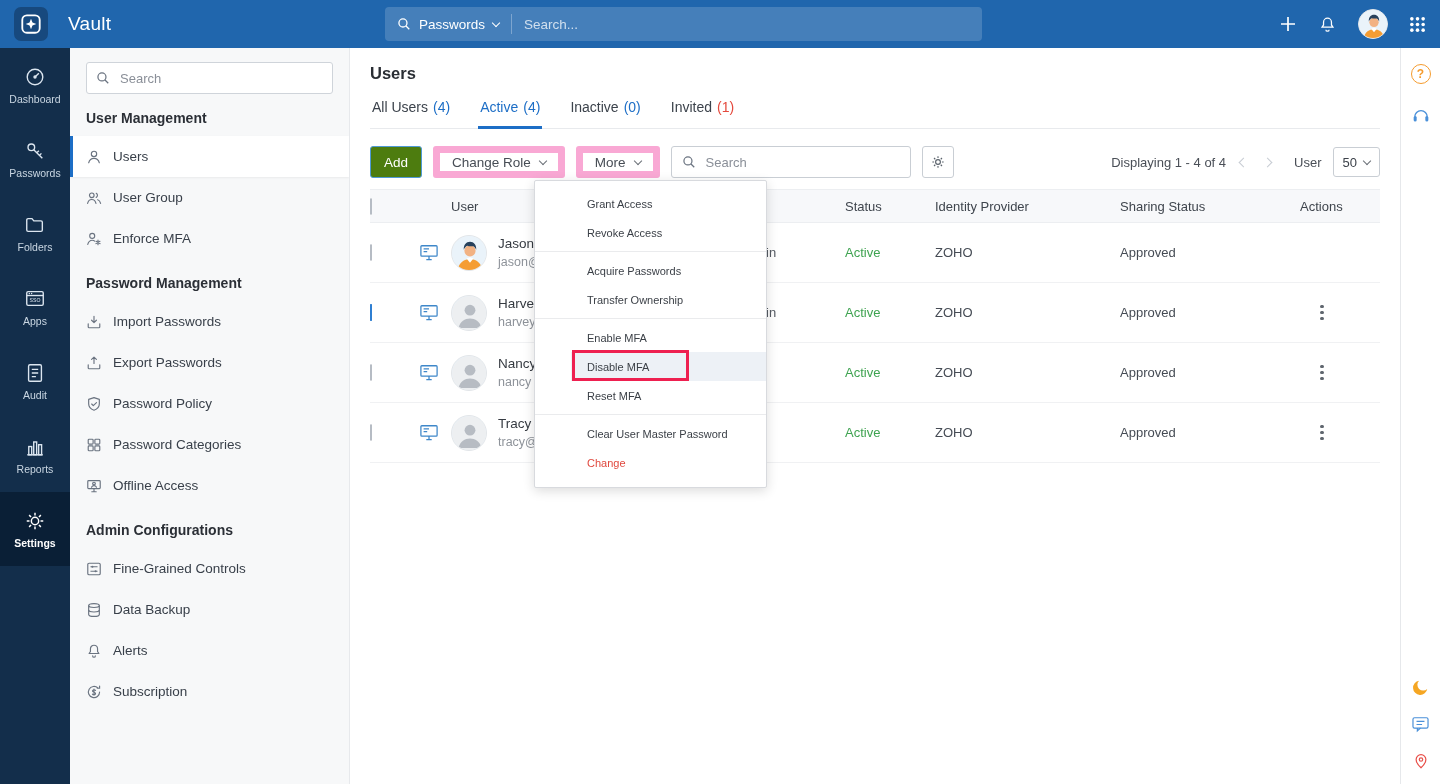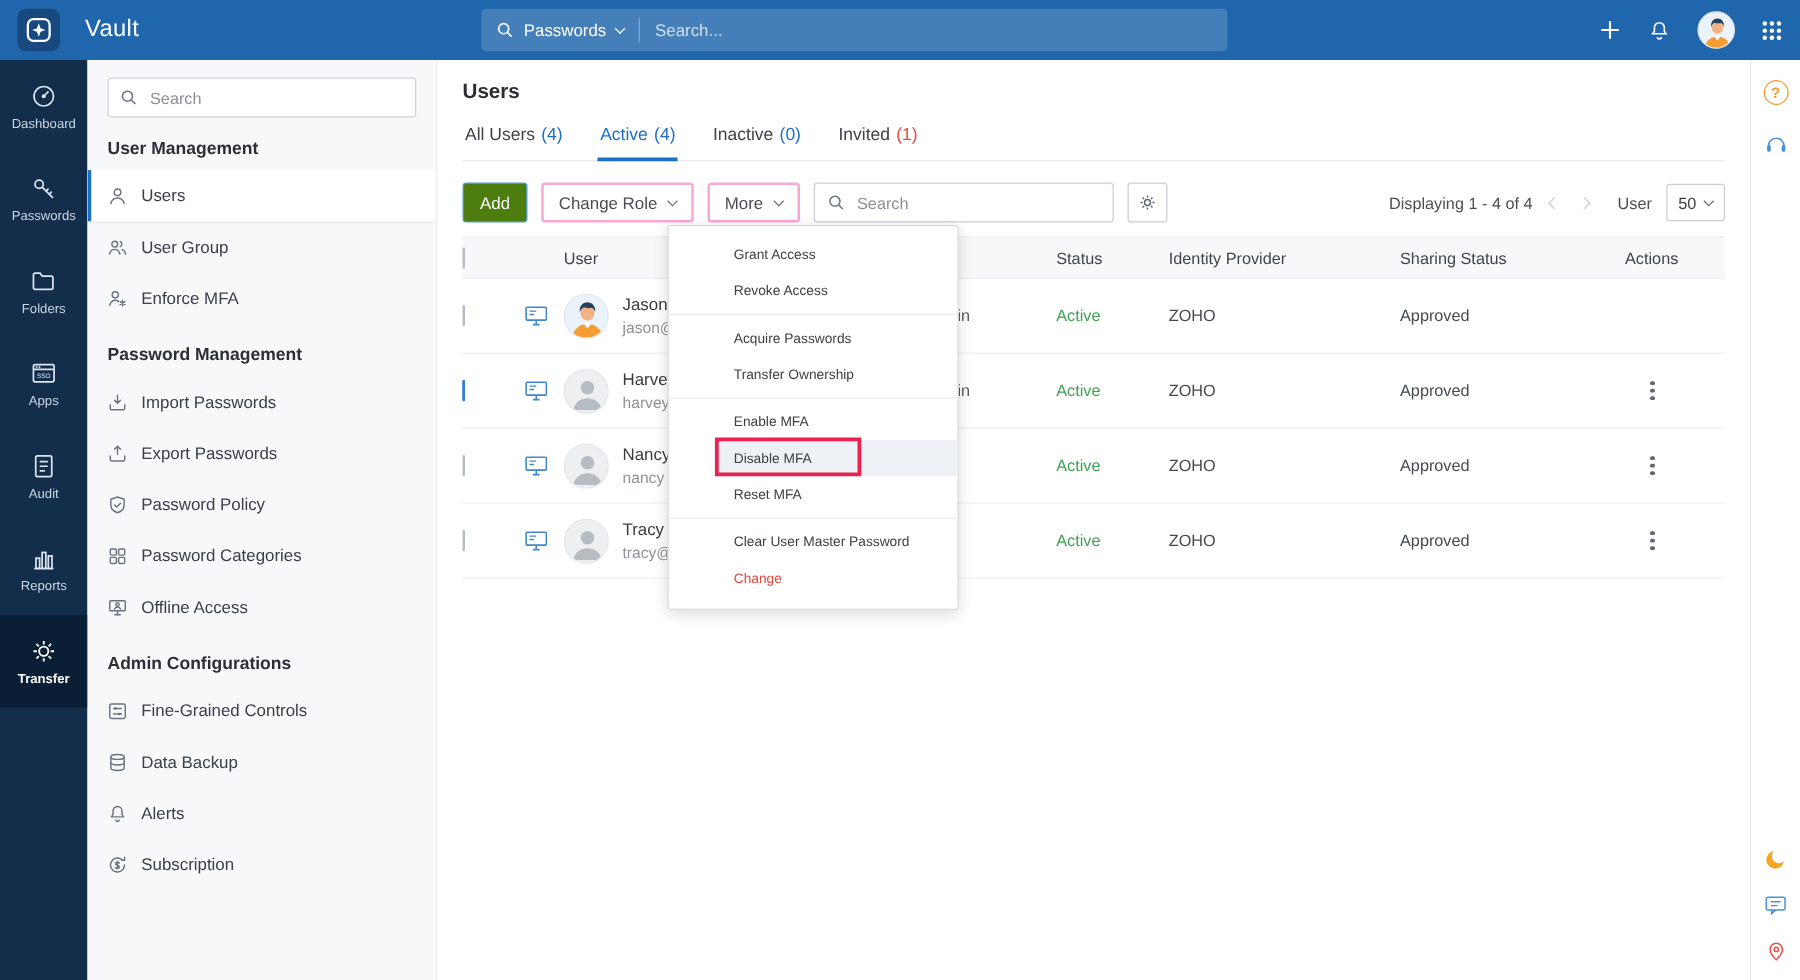--- a/index.html
+++ b/index.html
@@ -47,21 +47,21 @@
   .page-title{font-size:16.5px;font-weight:700;color:#2a2e34;margin:16px 0 6px;}
   .tabs{display:flex;gap:26px;border-bottom:1px solid #e8eaed;}
   .tab{padding:10px 2px 13px;font-size:14px;color:#3c434c;position:relative;cursor:pointer;display:flex;gap:5px;}
   .tab .count{color:#1d6ec6;}
   .tab .count.red{color:#e4493d;}
   .tab.active{color:#1d6ec6;}
   .tab.active::after{content:"";position:absolute;left:0;right:0;bottom:-1px;height:3px;background:#1d6ec6;}
 
   .toolbar{display:flex;align-items:center;gap:11px;margin:17px 0 11px;}
   .btn-add{height:32px;padding:0 13px;background:#4d7c0f;border:1px solid #4f9ad6;border-radius:3px;color:#fff;font-size:13.5px;cursor:pointer;}
-  .btn-outline{height:32px;padding:0 12px;background:#fff;border:2px solid #f9a8d4;border-radius:3px;color:#474d55;
+  .btn-outline{height:32px;padding:0 12px;background:#fff;border:7px solid #f9a8d4;border-radius:3px;color:#474d55;
     font-size:13.5px;display:flex;align-items:center;gap:9px;cursor:pointer;}
   .btn-outline .chev{color:#6a7077;}
   .tsearch{height:32px;width:240px;border:1px solid #c9ced4;border-radius:3px;background:#fff;display:flex;align-items:center;padding:0 10px;gap:8px;}
   .tsearch input{border:none;outline:none;flex:1;font-size:13px;color:#333;background:transparent;}
   .tsearch input::placeholder{color:#8a8f98;}
   .icon-btn{width:32px;height:32px;border:1px solid #c9ced4;border-radius:3px;background:#fff;display:grid;place-items:center;cursor:pointer;}
   .spacer{flex:1;}
   .displaying{font-size:13px;color:#4a4f57;}
   .pchev{display:inline-block;width:7px;height:7px;border-right:1.7px solid #c7ccd3;border-bottom:1.7px solid #c7ccd3;margin:0 3px;cursor:pointer;}
   .pchev.left{transform:rotate(135deg);}
@@ -209,21 +209,21 @@
           <rect x="10.6" y="6.5" width="3.2" height="14"></rect>
           <rect x="16" y="9.5" width="3.2" height="11"></rect>
       </svg>
       <span class="rlabel">Reports</span>
     </div>
     <div class="rail-item active">
       <svg width="22" height="22" viewBox="0 0 24 24" fill="none" stroke="#fff" stroke-width="1.6">
         <circle cx="12" cy="12" r="4"></circle>
         <path d="M12 3v3M12 18v3M3 12h3M18 12h3M5.6 5.6l2.1 2.1M16.3 16.3l2.1 2.1M18.4 5.6l-2.1 2.1M7.7 16.3l-2.1 2.1"></path>
       </svg>
-      <span class="rlabel">Transfer</span>
+      <span class="rlabel">Settings</span>
     </div>
   </nav>
 
   <aside class="sidebar">
     <div class="side-search">
       <svg class="sicon" width="14" height="14" viewBox="0 0 16 16" fill="none" stroke="#6a7380" stroke-width="1.4">
         <circle cx="6.8" cy="6.8" r="4.6"></circle>
           <path d="M10.3 10.3L14 14"></path>
       </svg>
       <input placeholder="Search" style="">

